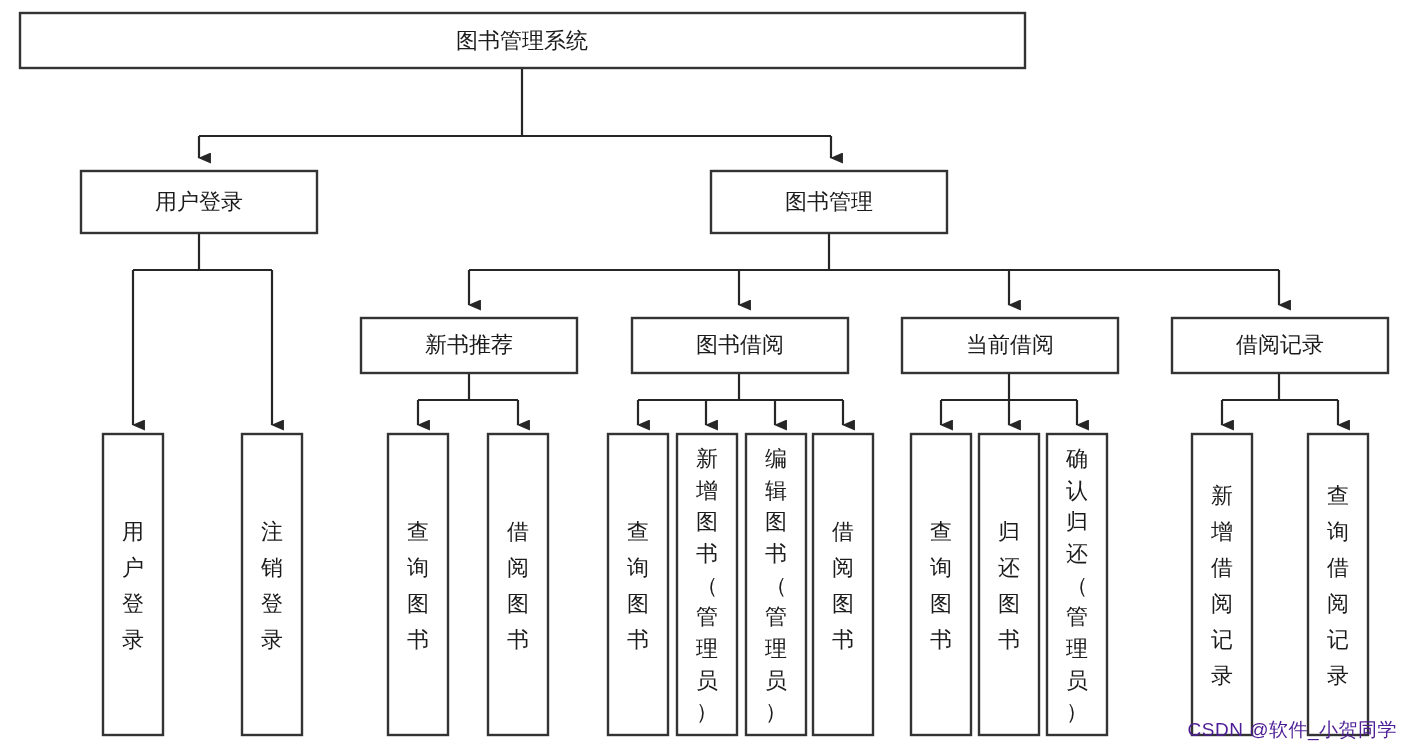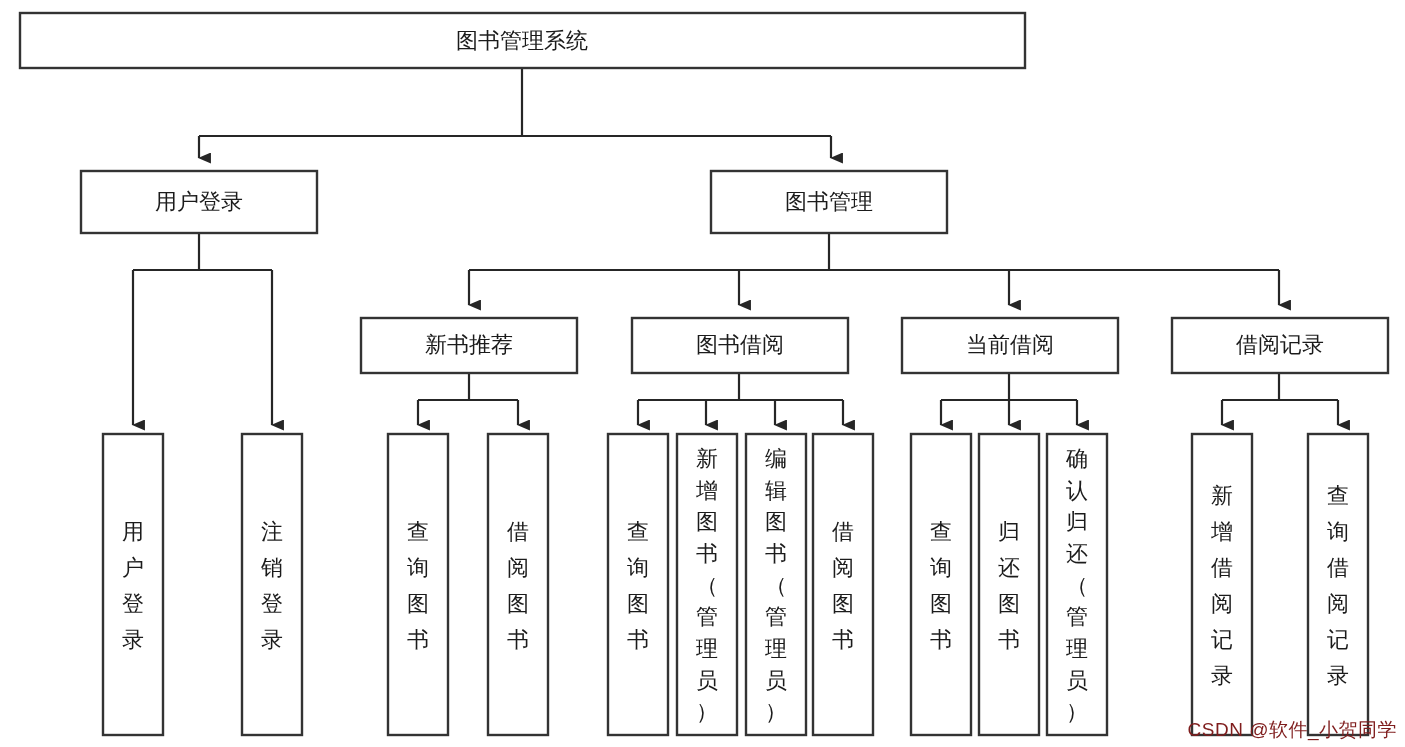--- a/index.html
+++ b/index.html
@@ -45,21 +45,21 @@
   .arrowHead {
     fill: #262626;
     stroke: none;
   }
   .watermark {
     position: absolute;
     right: 8px;
     bottom: 4px;
     font-family: "Liberation Sans", "DejaVu Sans", sans-serif;
     font-size: 19px;
-    color: #7f1d1d;
+    color: #4c1d95;
     letter-spacing: 0.5px;
     white-space: nowrap;
     user-select: none;
   }
 </style>
 </head>
 <body>
 
 <svg id="diagram" viewBox="0 0 1405 747" xmlns="http://www.w3.org/2000/svg">
 

